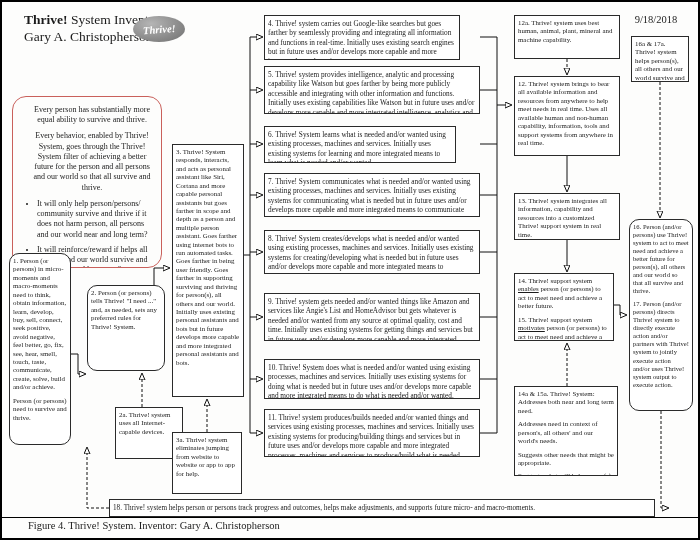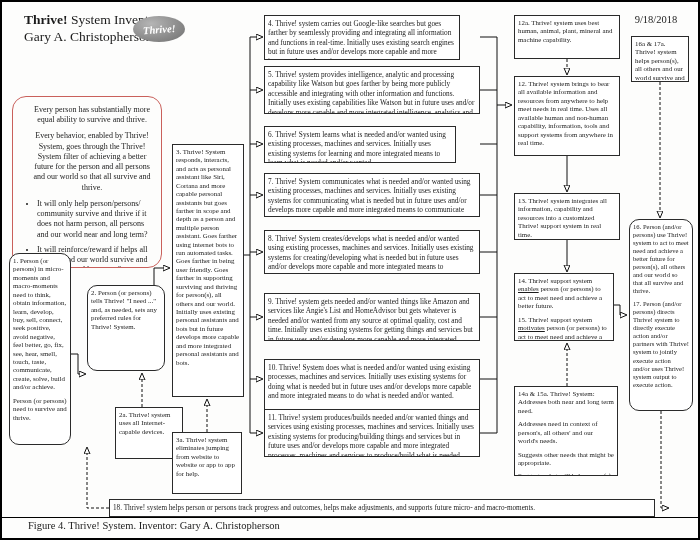--- a/index.html
+++ b/index.html
@@ -42,21 +42,21 @@
   #box2   {left:85px; top:283px;width:78px; height:86px;}
   #box2a  {left:113px;top:405px;width:68px; height:52px;}
   #box3   {left:170px;top:142px;width:72px; height:253px;}
   #box3a  {left:170px;top:430px;width:70px; height:62px;}
   #box4   {left:262px;top:13px; width:196px;height:45px;}
   #box5   {left:262px;top:64px; width:216px;height:48px;}
   #box6   {left:262px;top:124px;width:192px;height:37px;}
   #box7   {left:262px;top:171px;width:216px;height:44px;}
   #box8   {left:262px;top:228px;width:216px;height:44px;}
   #box9   {left:262px;top:291px;width:216px;height:48px;}
-  #box10  {left:262px;top:357px;width:216px;height:56px;}
+  #box10  {left:262px;top:357px;width:216px;height:40px;}
   #box11  {left:262px;top:407px;width:216px;height:48px;}
   #box12a {left:512px;top:13px; width:106px;height:44px;}
   #box12  {left:512px;top:74px; width:106px;height:80px;}
   #box13  {left:512px;top:191px;width:106px;height:47px;}
   #box1415{left:512px;top:271px;width:100px;height:68px;}
   #box14a {left:512px;top:384px;width:104px;height:90px;}
   #box16a {left:629px;top:34px; width:58px; height:46px;}
   #box1617{left:627px;top:217px;width:64px; height:192px;font-size:6.6px;}
   #box18  {left:107px;top:497px;width:546px;height:18px;display:flex;align-items:center;font-size:7.2px;}
   .divider{left:0;top:515px;width:696px;border-top:1px solid #000;height:0;}

